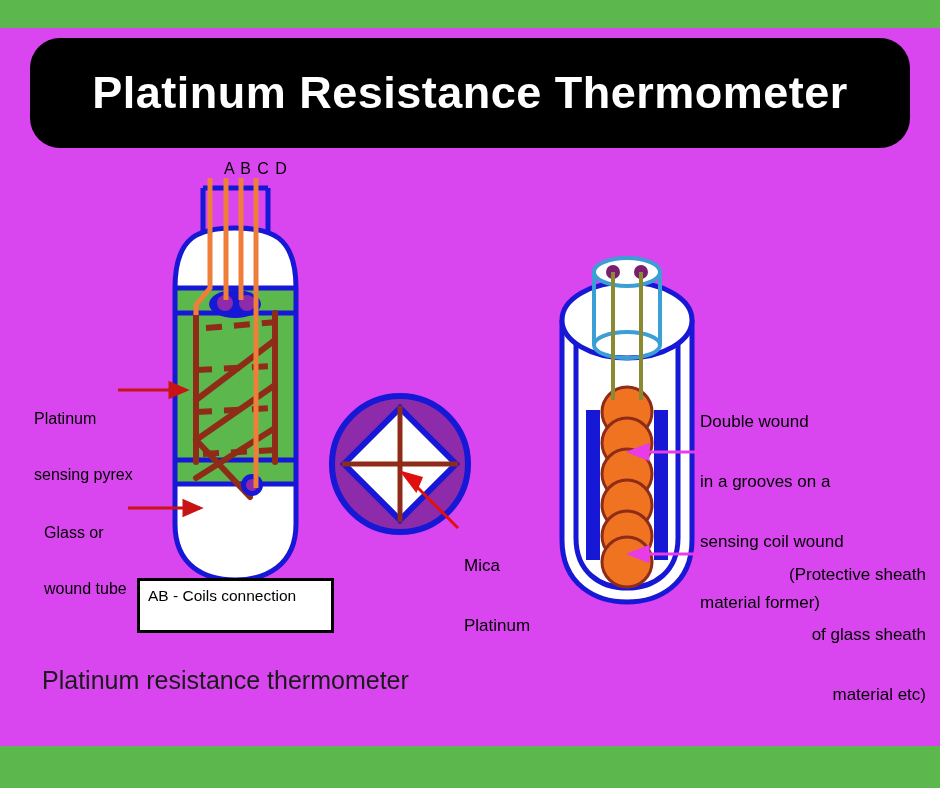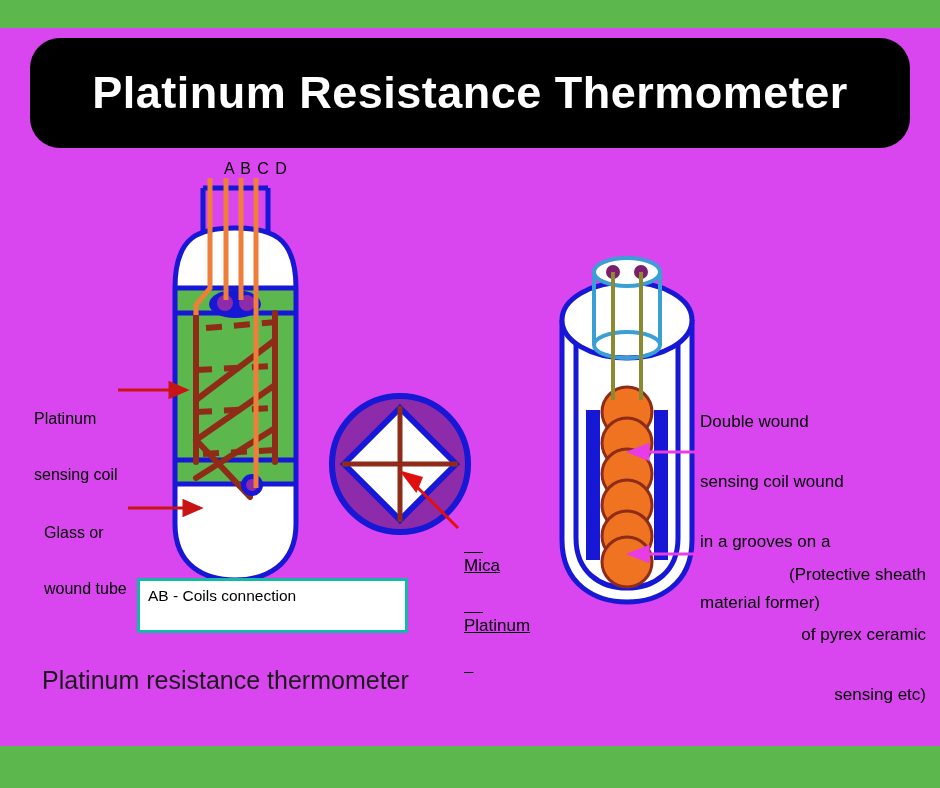--- a/index.html
+++ b/index.html
@@ -63,43 +63,43 @@
   
   .lbl {
     position: absolute;
     color: #000000;
     font-family: "Liberation Sans", sans-serif;
     line-height: 1.18;
     white-space: pre;
   }
   #lbl-platinum { left: 34px;  top: 372px; font-size: 16px; }
   #lbl-glass    { left: 44px;  top: 486px; font-size: 16px; }
-  #lbl-mica     { left: 464px; top: 516px; font-size: 17px; text-decoration: underline; }
+  #lbl-mica     { left: 464px; top: 516px; font-size: 17px; }
 
   #lbl-double   { left: 700px; top: 372px; font-size: 17px; text-align: left; width: 226px;}
   #lbl-sheath   { left: 700px; top: 525px; font-size: 17px; text-align: right; width: 226px;}
 
   #lbl-abcd {
     position: absolute;
     left: 204px;
     top: 160px;
     font-size: 16px;
     letter-spacing: 1px;
     color: #000000;
     margin-left: 20px;
   }
 
   
   #legend-box {
     position: absolute;
     left: 137px;
     top: 578px;
-    width: 271px;
+    width: 197px;
     height: 55px;
-    border: 3px solid #14b8a6;
+    border: 3px solid #000000;
     background: #ffffff;
     box-sizing: border-box;
     padding: 4px 8px;
   }
   #legend-box div {
     font-size: 15.5px;
     color: #000000;
     line-height: 1.45;
     font-family: "Liberation Sans", sans-serif;
     white-space: pre;
@@ -246,44 +246,44 @@
         <line x1="700" y1="554" x2="630" y2="554"></line>
         <polygon points="630,554 648,547 648,561"></polygon>
       </g>
     </g>
   </svg>
 
   <div id="lbl-abcd">A B C D</div>
 
   <div class="lbl" id="lbl-platinum">
     <div>Platinum</div>
-    <div>sensing coil</div>
+    <div>sensing pyrex</div>
   </div>
 
   <div class="lbl" id="lbl-glass">
     <div>Glass or</div>
     <div>wound tube</div>
   </div>
 
   <div class="lbl" id="lbl-mica">
     <div>Mica</div>
     <div>Platinum</div>
   </div>
 
   <div class="lbl" id="lbl-double">
     <div>Double wound</div>
+    <div>in a grooves on a</div>
     <div>sensing coil wound</div>
-    <div>in a grooves on a</div>
     <div>material former)</div>
   </div>
 
   <div class="lbl" id="lbl-sheath">
     <div>(Protective sheath</div>
-    <div>of pyrex ceramic</div>
-    <div>sensing etc)</div>
+    <div>of glass sheath</div>
+    <div>material etc)</div>
   </div>
 
   <div id="legend-box">
     <div>AB - Coils connection</div>
   </div>
 
   <div id="caption">Platinum resistance thermometer</div>
 
 </div>
 

